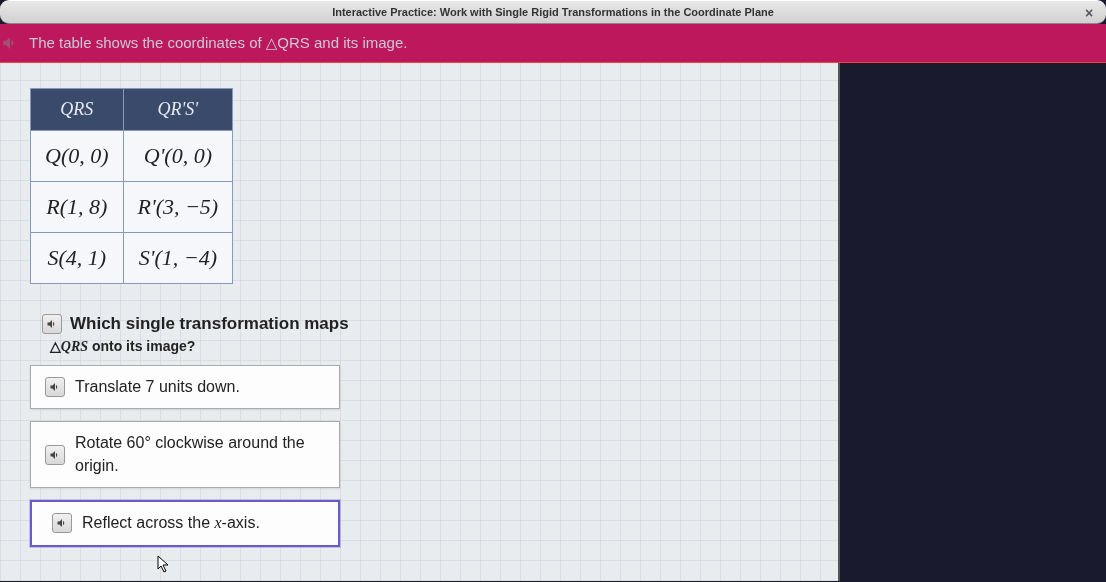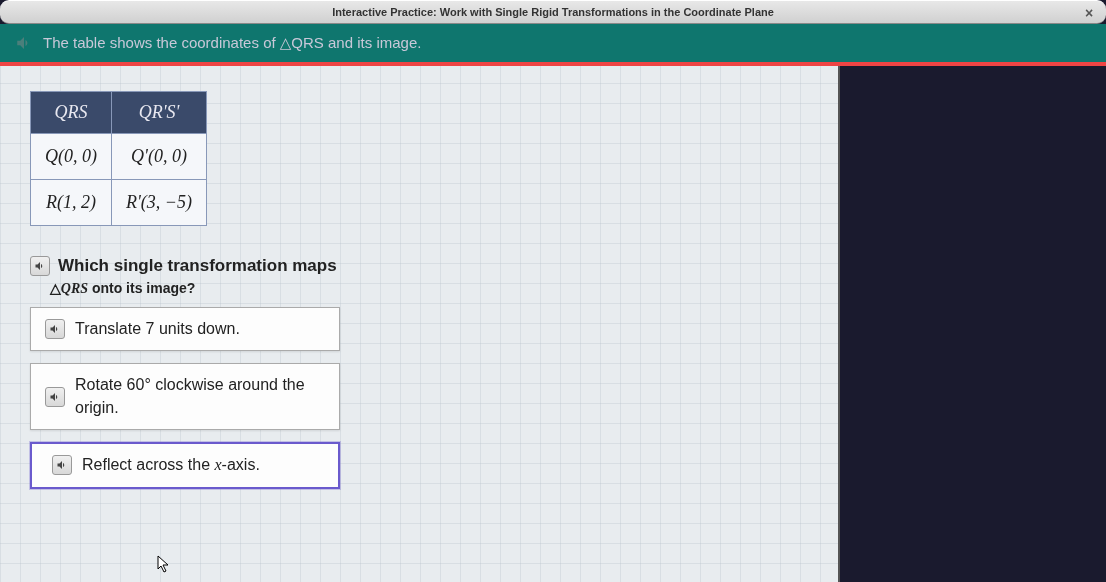--- a/index.html
+++ b/index.html
@@ -33,28 +33,28 @@
       height: 18px;
       display: flex;
       align-items: center;
       justify-content: center;
       font-size: 14px;
       color: #555;
       cursor: pointer;
       font-weight: bold;
     }
     .instruction-bar {
-      background: #0f766e;
+      background: #be185d;
       color: #c8c8d8;
-      padding: 10px 15px;
+      padding: 10px 1px;
       font-size: 15px;
       display: flex;
       align-items: center;
       gap: 10px;
-      border-bottom: 4px solid #ef4444;
+      border-bottom: 1px solid #ef4444;
     }
     .sound-icon-dim {
       display: inline-flex;
       width: 18px;
       height: 18px;
       opacity: 0.5;
     }
     .content-area {
       background: #e8ecef;
       background-image:
@@ -78,35 +78,36 @@
       font-weight: normal;
       font-size: 18px;
       border: 1px solid #8898b8;
     }
     .coord-table td {
       background: #f5f7fa;
       padding: 12px 14px;
       border: 1px solid #8898b8;
       font-family: 'Times New Roman', serif;
       font-style: italic;
-      font-size: 18px;
+      font-size: 22px;
       color: #222;
       text-align: center;
     }
     .question-block {
       margin-top: 20px;
     }
     .question-text {
       font-size: 17px;
       font-weight: bold;
       color: #222;
       display: flex;
       align-items: flex-start;
       gap: 8px;
       margin-bottom: 4px;
+      margin-left: 12px;
     }
     .question-text-line2 {
       font-size: 14px;
       font-weight: bold;
       color: #222;
       margin-left: 20px;
       margin-bottom: 10px;
     }
     .sound-btn {
       display: inline-flex;
@@ -180,22 +181,26 @@
         <th>QRS</th>
         <th>QR'S'</th>
       </tr>
     </thead>
     <tbody>
       <tr>
         <td>Q(0, 0)</td>
         <td>Q'(0, 0)</td>
       </tr>
       <tr>
-        <td>R(1, 2)</td>
+        <td>R(1, 8)</td>
         <td>R'(3, −5)</td>
+      </tr>
+      <tr>
+        <td>S(4, 1)</td>
+        <td>S'(1, −4)</td>
       </tr>
     </tbody>
   </table>
 
   <div class="question-block">
     <div class="question-text">
       <span class="sound-btn">
         <svg viewBox="0 0 24 24" fill="#444">
             <path d="M3 9v6h4l5 5V4L7 9H3zm13.5 3c0-1.77-1.02-3.29-2.5-4.03v8.05c1.48-.73 2.5-2.25 2.5-4.02z"></path>
           </svg>

